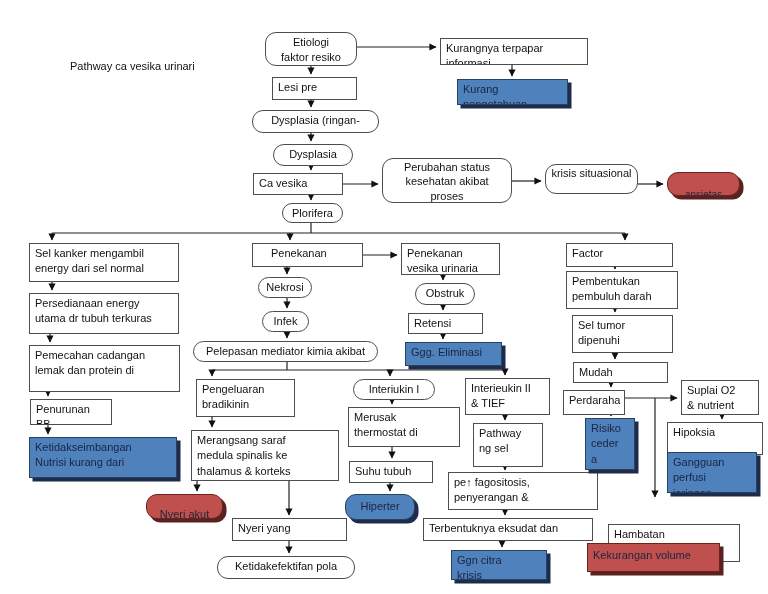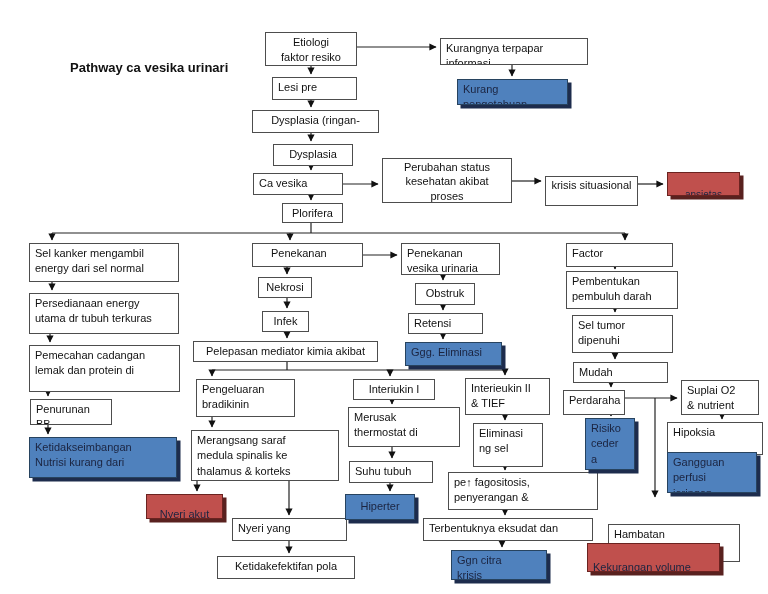--- a/index.html
+++ b/index.html
@@ -1,24 +1,24 @@
 <!DOCTYPE html>
 <html style="--blue: #4f81bd; --red: #c0504d; --shadow-blue: #1d2c4d; --shadow-red: #59211f; --colored-text: #1b2440; --line: #1a1a1a; --box-border: #4d4d4d;"><head>
 <meta charset="utf-8">
 <style>
   html,body{margin:0;padding:0;background:#fff;}
   #canvas{position:relative;width:768px;height:594px;background:#fff;overflow:hidden;
           font-family:"Liberation Sans",sans-serif;}
   #connectors{position:absolute;left:0;top:0;width:768px;height:594px;}
-  .title{position:absolute;left:70px;top:60px;font-size:13px;font-weight:bold;color:#111;
+  .title{position:absolute;left:70px;top:60px;font-size:11px;font-weight:normal;color:#111;
          white-space:nowrap;}
   .node{position:absolute;box-sizing:border-box;border:1px solid #4d4d4d;background:#fff;
         color:#111;font-size:11px;line-height:1.4;padding:2px 5px;white-space:pre-line;
         overflow:hidden;}
-  .c{text-align:center;}
+  .c{text-align:center;border-radius:11px;}
   .serif{font-family:Liberation Sans, sans-serif;line-height:1.3;padding-top:1px;}
   .small{font-size:10px;}
   .blue{background:var(--blue,#4f81bd);border-color:#27435f;color:var(--colored-text,#1b2440);
         box-shadow:3.5px 3.5px 0 var(--shadow-blue,rgba(25,35,60,.85));}
   .red{background:var(--red,#c0504d);border-color:#6b2320;color:var(--colored-text,#1b2440);
        box-shadow:3.5px 3.5px 0 var(--shadow-red,rgba(70,25,25,.85));}
 </style>
 </head>
 <body>
 
@@ -103,21 +103,21 @@
 informasi</div>
   <div class="node blue" style="left:457px;top:79px;width:111px;height:26px">Kurang
 pengetahuan</div>
   <div class="node" style="left:272px;top:77px;width:85px;height:23px">Lesi pre</div>
   <div class="node c" style="left:252px;top:110px;width:127px;height:23px">Dysplasia (ringan-</div>
   <div class="node c" style="left:273px;top:144px;width:80px;height:22px">Dysplasia</div>
   <div class="node" style="left:253px;top:173px;width:90px;height:22px">Ca vesika</div>
   <div class="node c serif" style="left:382px;top:158px;width:130px;height:45px">Perubahan status
 kesehatan akibat proses
 penyakit</div>
-  <div class="node c serif" style="left:545px;top:176px;width:93px;height:30px;">krisis situasional</div>
+  <div class="node c serif" style="left:545px;top:164px;width:93px;height:30px;">krisis situasional</div>
   <div class="node red c serif small" style="left:667px;top:172px;width:73px;height:24px;padding-top:15px">ansietas</div>
   <div class="node c" style="left:282px;top:203px;width:61px;height:20px">Plorifera</div>
 
   <div class="node" style="left:29px;top:243px;width:150px;height:39px">Sel kanker mengambil
 energy dari sel normal</div>
   <div class="node" style="left:29px;top:293px;width:150px;height:41px">Persedianaan energy
 utama dr tubuh terkuras</div>
   <div class="node" style="left:29px;top:345px;width:151px;height:47px">Pemecahan cadangan
 lemak dan protein di</div>
   <div class="node" style="left:30px;top:399px;width:82px;height:26px">Penurunan
@@ -139,21 +139,21 @@
   <div class="node c" style="left:217px;top:556px;width:138px;height:23px">Ketidakefektifan pola</div>
 
   <div class="node c" style="left:353px;top:379px;width:82px;height:21px">Interiukin I</div>
   <div class="node" style="left:348px;top:407px;width:112px;height:40px">Merusak
 thermostat di</div>
   <div class="node" style="left:349px;top:461px;width:84px;height:22px">Suhu tubuh</div>
   <div class="node blue c" style="left:345px;top:494px;width:70px;height:26px;padding-top:4px">Hiperter</div>
 
   <div class="node" style="left:465px;top:378px;width:85px;height:37px">Interieukin II
 &amp; TIEF</div>
-  <div class="node" style="left:473px;top:423px;width:70px;height:44px">Eliminasi
+  <div class="node" style="left:473px;top:423px;width:70px;height:44px">Pathway
 ng sel</div>
   <div class="node" style="left:448px;top:472px;width:150px;height:38px">pe↑ fagositosis,
 penyerangan &amp;</div>
   <div class="node" style="left:423px;top:518px;width:170px;height:23px">Terbentuknya eksudat dan</div>
   <div class="node blue" style="left:451px;top:550px;width:96px;height:30px">Ggn citra
 krisis</div>
 
   <div class="node" style="left:401px;top:243px;width:99px;height:32px">Penekanan
 vesika urinaria</div>
   <div class="node c" style="left:415px;top:283px;width:60px;height:22px">Obstruk</div>
@@ -171,15 +171,15 @@
 ceder
 a</div>
   <div class="node" style="left:681px;top:380px;width:78px;height:35px">Suplai O2
 &amp; nutrient</div>
   <div class="node" style="left:667px;top:422px;width:96px;height:33px">Hipoksia</div>
   <div class="node blue" style="left:667px;top:452px;width:90px;height:41px">Gangguan
 perfusi
 jaringan</div>
   <div class="node" style="left:608px;top:524px;width:132px;height:38px">Hambatan
 regulasi cairan</div>
-  <div class="node red" style="left:587px;top:543px;width:133px;height:29px;padding-top:16px">Kekurangan volume</div>
+  <div class="node red" style="left:587px;top:543px;width:133px;height:29px;padding-top:4px">Kekurangan volume</div>
 
 </div>
 
 </body></html>

